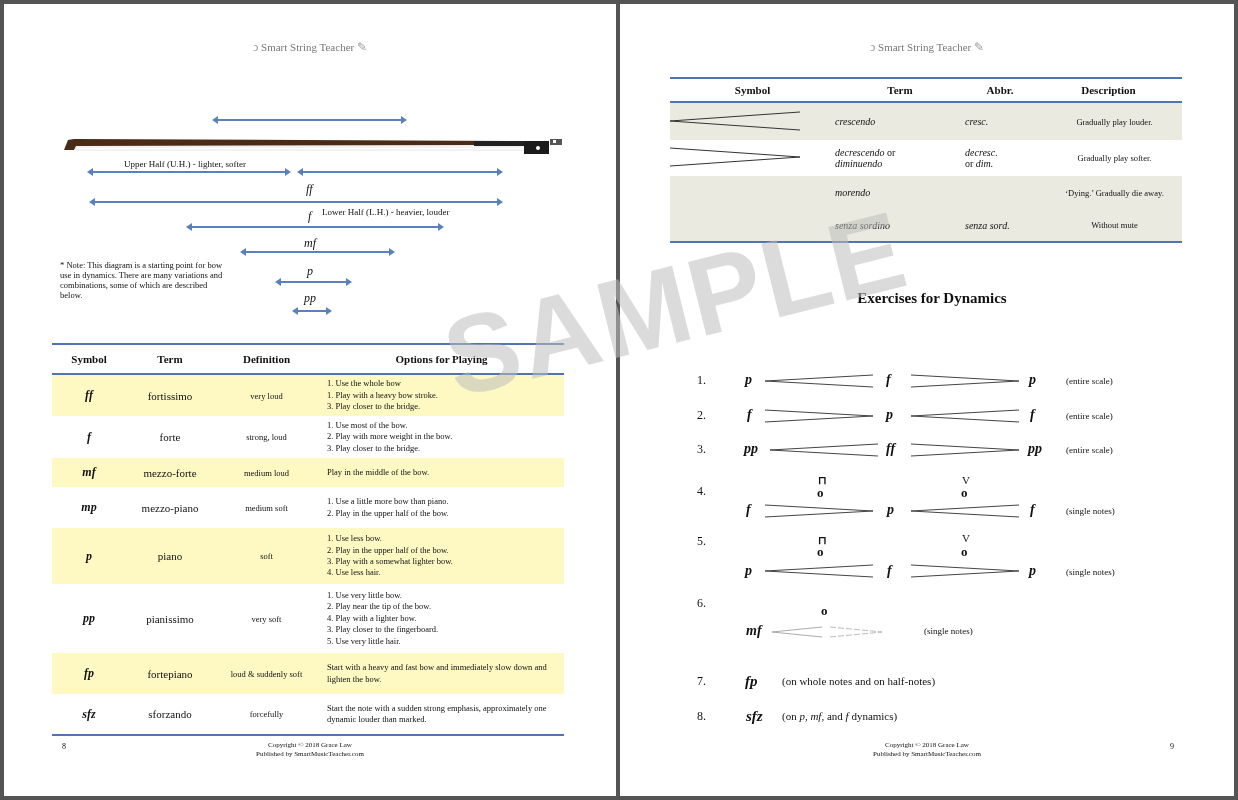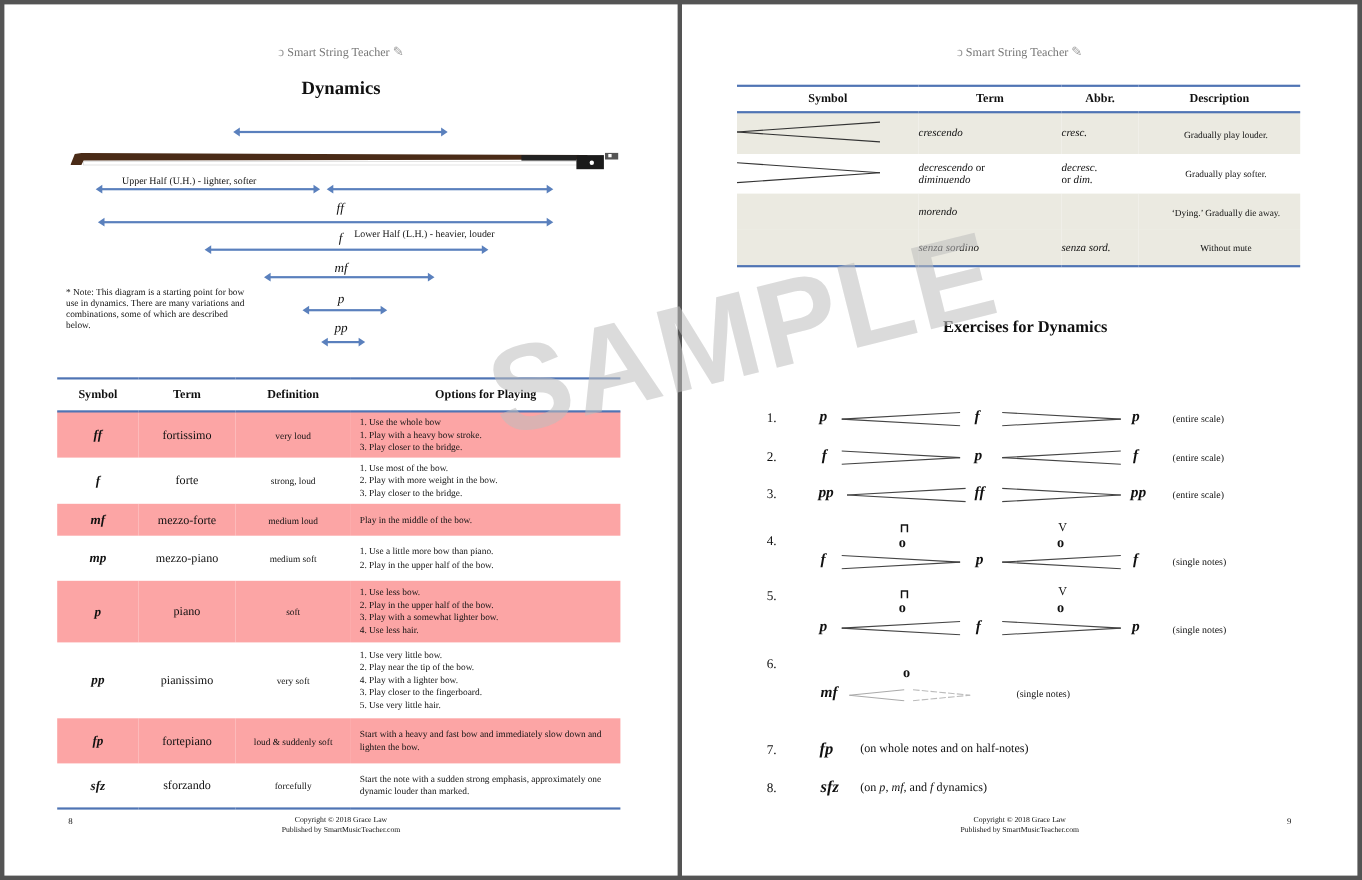--- a/index.html
+++ b/index.html
@@ -18,21 +18,21 @@
   .arrow::after { right: -5px; border-left: 6px solid #5a80bd; }
   .bow { position: absolute; left: 60px; top: 130px; width: 505px; height: 20px; }
   .dlabel { position: absolute; font-size: 9px; }
   .dyn { position: absolute; font-style: italic; font-size: 12px; font-family: "Liberation Serif", serif; }
   .note { position: absolute; left: 56px; top: 256px; width: 170px; font-size: 8.5px; line-height: 10px; }
 
   table { border-collapse: collapse; position: absolute; }
   .tbl1 { left: 48px; top: 339px; width: 512px; border-top: 2px solid #4f74b4; border-bottom: 2px solid #4f74b4; }
   .tbl1 th { font-size: 11px; font-weight: bold; height: 30px; border-bottom: 2px solid #4f74b4; text-align: center; }
   .tbl1 td { font-size: 11px; text-align: center; vertical-align: middle; }
-  .tbl1 tr.shade td { background: #fca5a5; }
+  .tbl1 tr.shade td { background: #fef9c3; }
   .tbl1 td.sym { font-style: italic; font-weight: bold; font-size: 12px; width: 74px; }
   .tbl1 td.term { width: 88px; }
   .tbl1 td.def { font-size: 8.5px; width: 105px; }
   .tbl1 td.opt { text-align: left; font-size: 8.5px; padding: 3px 4px 3px 8px; line-height: 11.4px; }
   .tbl1 ol { list-style: none; }
 
   .foot { position: absolute; top: 737px; left: 0; right: 0; text-align: center; font-size: 7px; line-height: 9px; }
   .pnum { position: absolute; top: 738px; font-size: 8px; }
 
   .tbl2 { left: 50px; top: 73px; width: 512px; border-top: 2px solid #4f74b4; border-bottom: 2px solid #4f74b4; }
@@ -59,34 +59,33 @@
 </style>
 </head>
 <body>
 
 <div class="page" id="page-left">
   <div class="brand">
     <span class="ico">ↄ</span>
     <span>Smart String Teacher</span>
     <span class="ico">✎</span>
   </div>
-  <div class="title">Dynamics</div>
   <div class="arrow" style="left:213px;top:115px;width:185px;"></div>
 
   <svg class="bow" viewBox="0 0 505 20">
     <path d="M0,16 L4,6 L10,5 L470,7 L470,11 L12,12 L10,16 Z" fill="#4a2b17"></path>
     <rect x="12" y="13" width="455" height="3" fill="#fff" stroke="#ccc" stroke-width="0.5"></rect>
     <rect x="410" y="7" width="50" height="5" fill="#222"></rect>
     <rect x="460" y="7" width="25" height="13" fill="#1b1b1b"></rect>
     <circle cx="474" cy="14" r="2" fill="#fff"></circle>
     <rect x="486" y="5" width="12" height="6" fill="#555"></rect>
     <rect x="489" y="6" width="3" height="3" fill="#fff"></rect>
   </svg>
 
-  <div class="dlabel" style="left:107px;top:155px;">Upper Half (U.H.) - lighter, softer</div>
+  <div class="dlabel" style="left:120px;top:155px;">Upper Half (U.H.) - lighter, softer</div>
   <div class="arrow" style="left:88px;top:167px;width:194px;"></div>
   <div class="dlabel" style="left:318px;top:155px;margin-top:48px;">Lower Half (L.H.) - heavier, louder</div>
   <div class="arrow" style="left:298px;top:167px;width:196px;"></div>
 
   <div class="dyn" style="left:302px;top:178px;">ff</div>
   <div class="arrow" style="left:90px;top:197px;width:404px;"></div>
   <div class="dyn" style="left:304px;top:205px;">f</div>
   <div class="arrow" style="left:187px;top:222px;width:248px;"></div>
   <div class="dyn" style="left:300px;top:232px;">mf</div>
   <div class="arrow" style="left:241px;top:247px;width:145px;"></div>

